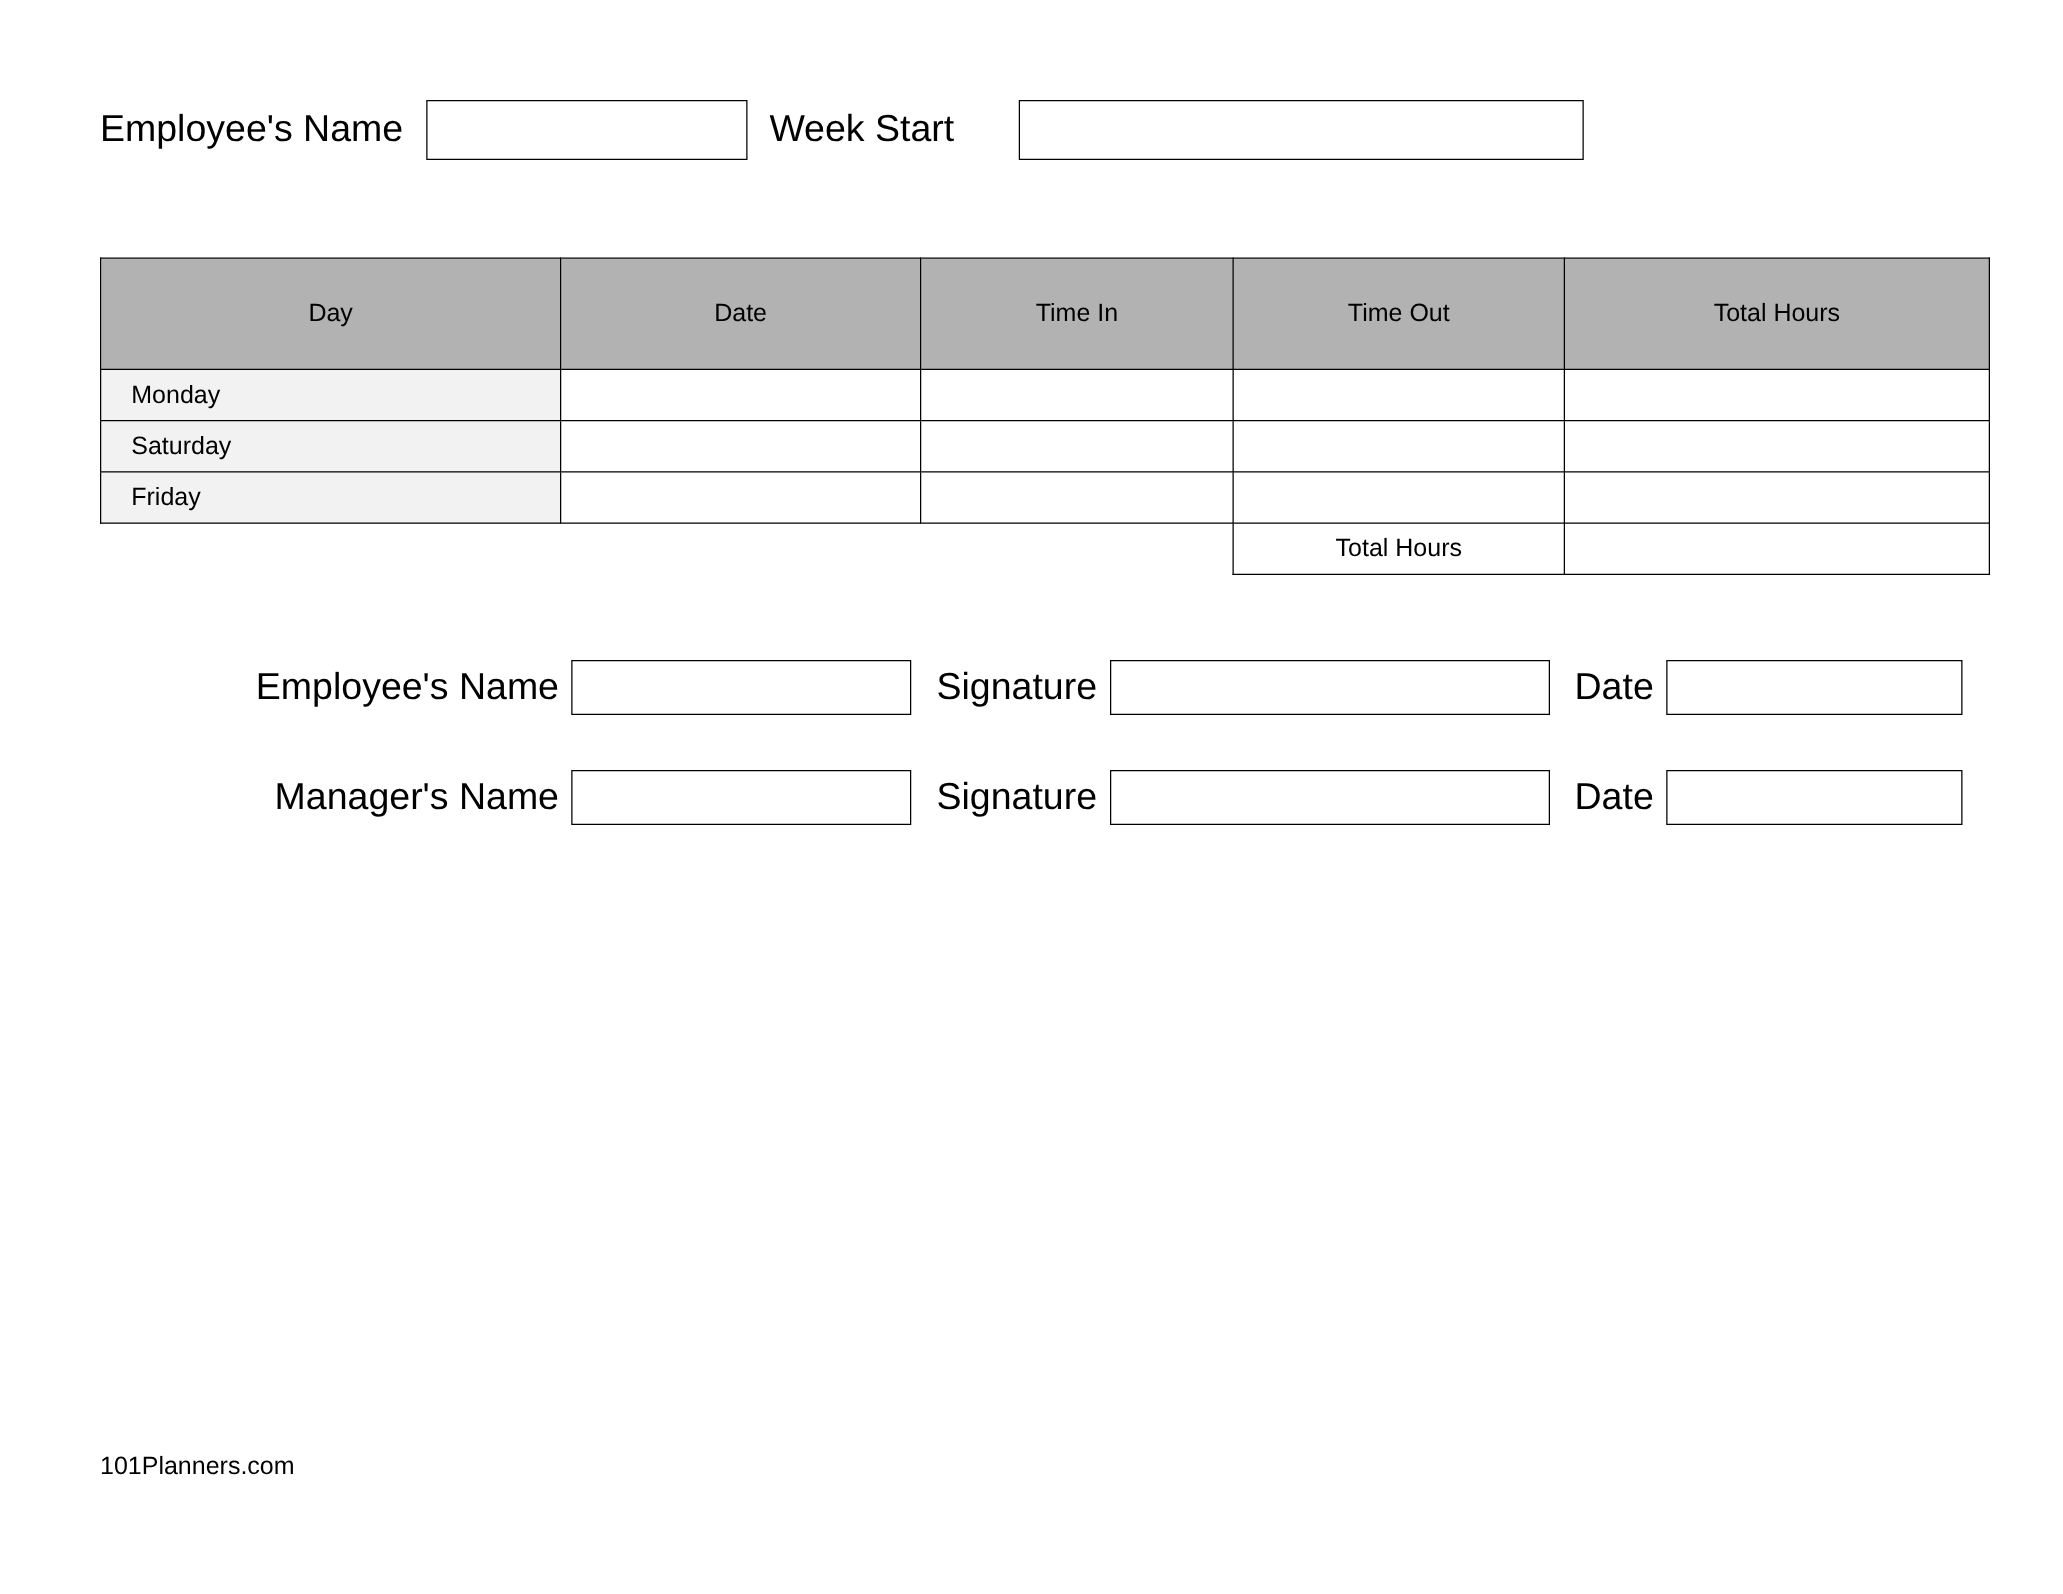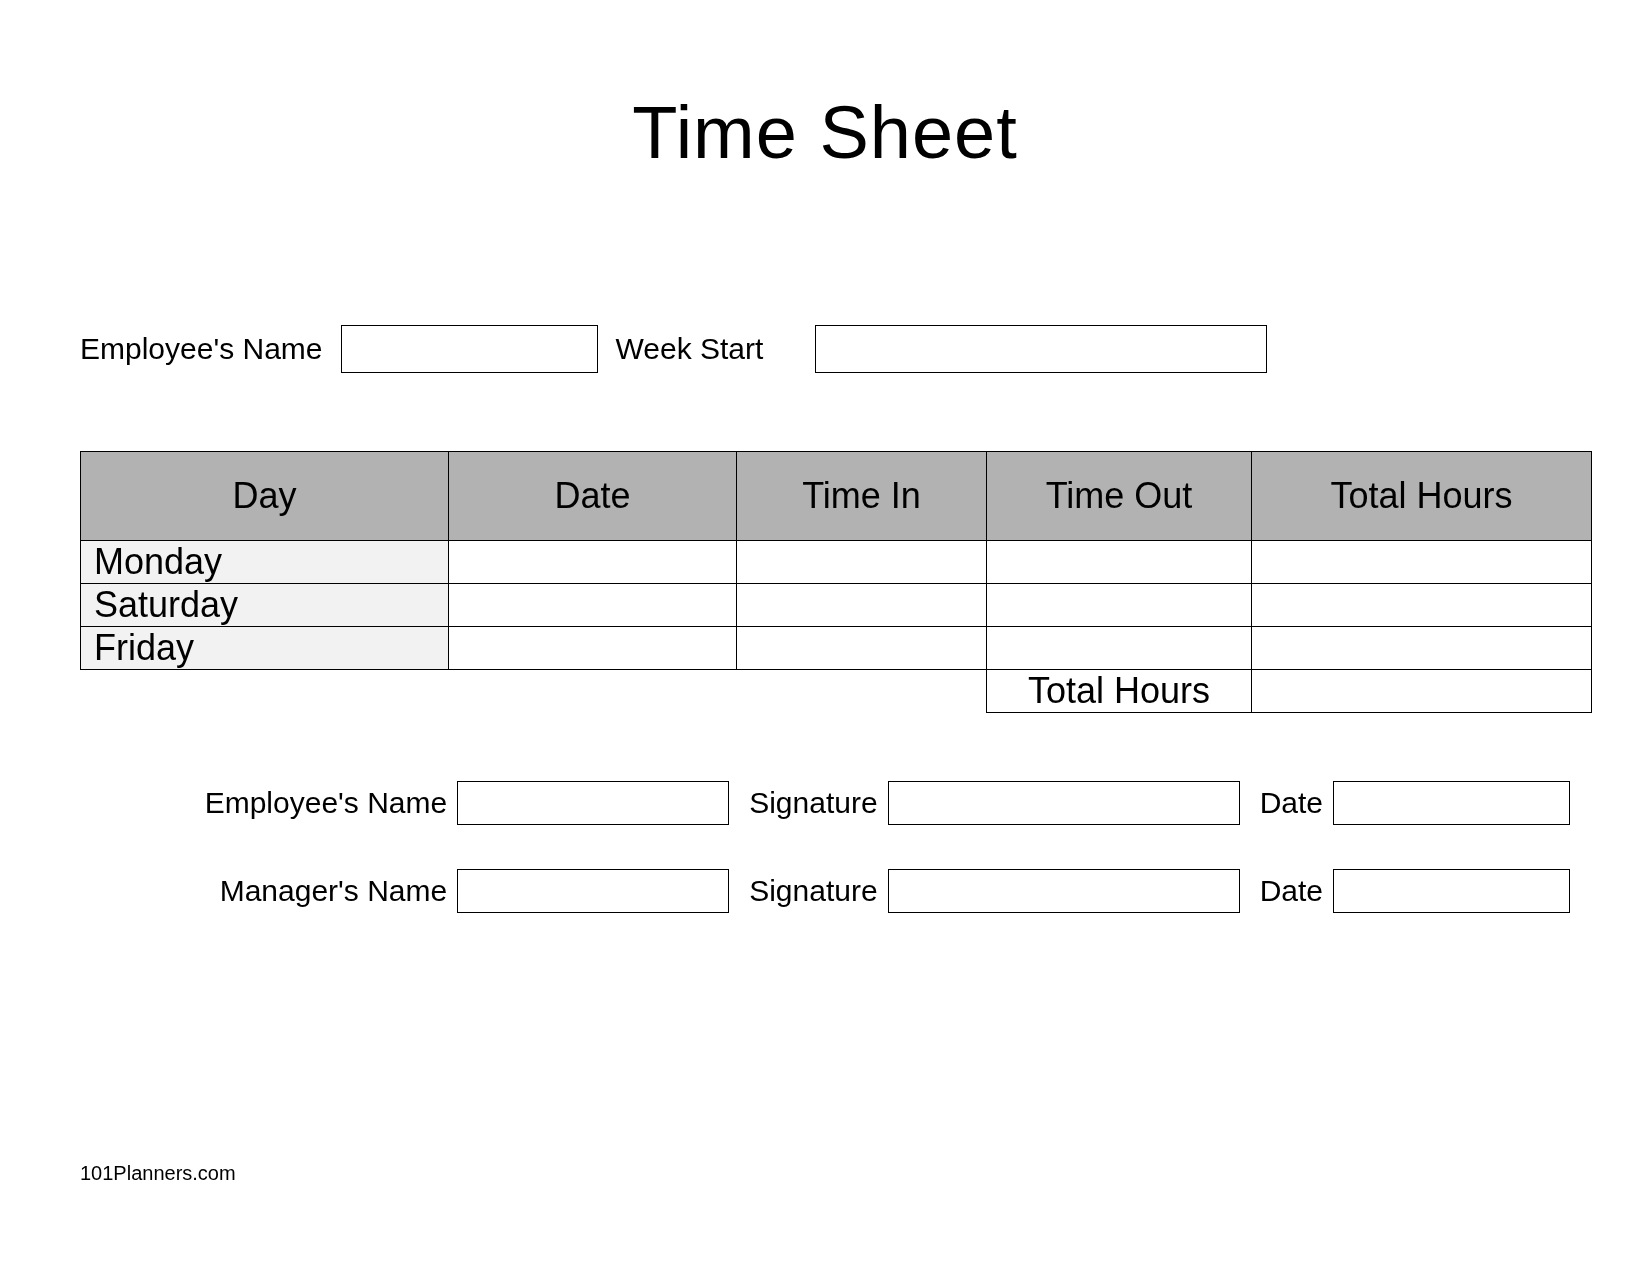--- a/index.html
+++ b/index.html
@@ -38,33 +38,33 @@
     border: 1px solid #000;
     height: 46px;
   }
   .box-emp { width: 255px; margin-right: 18px; }
   .box-week { width: 450px; margin-left: 34px; }
   .label-week { }
   table.ts {
     border-collapse: collapse;
     width: 100%;
     table-layout: fixed;
-    font-size: 36px;
+    font-size: 20px;
   }
   table.ts th {
     background: #b2b2b2;
     font-weight: 400;
     border: 1px solid #000;
     height: 86px;
     vertical-align: middle;
   }
   table.ts td {
     border: 1px solid #000;
     height: 40px;
-    padding: 0 13px;
+    padding: 0 24px;
     vertical-align: middle;
   }
   table.ts col.c1 { width: 368px; }
   table.ts col.c2 { width: 288px; }
   table.ts col.c3 { width: 250px; }
   table.ts col.c4 { width: 265px; }
   table.ts col.c5 { width: 340px; }
   td.daycell { background: #f2f2f2; }
   .total-row .noborder {
     border-left: none;
@@ -102,21 +102,20 @@
     bottom: 90px;
     font-size: 20px;
     font-family: Arial, sans-serif;
   }
 </style>
 </head>
 <body>
 
 <div class="page">
 
-  <div class="title">Time Sheet</div>
 
   <div class="header-row">
     <span class="label">Employee's Name</span>
     <span class="box box-emp"></span>
     <span class="label label-week">Week Start</span>
     <span class="box box-week"></span>
   </div>
 
   <table class="ts">
     <colgroup>

